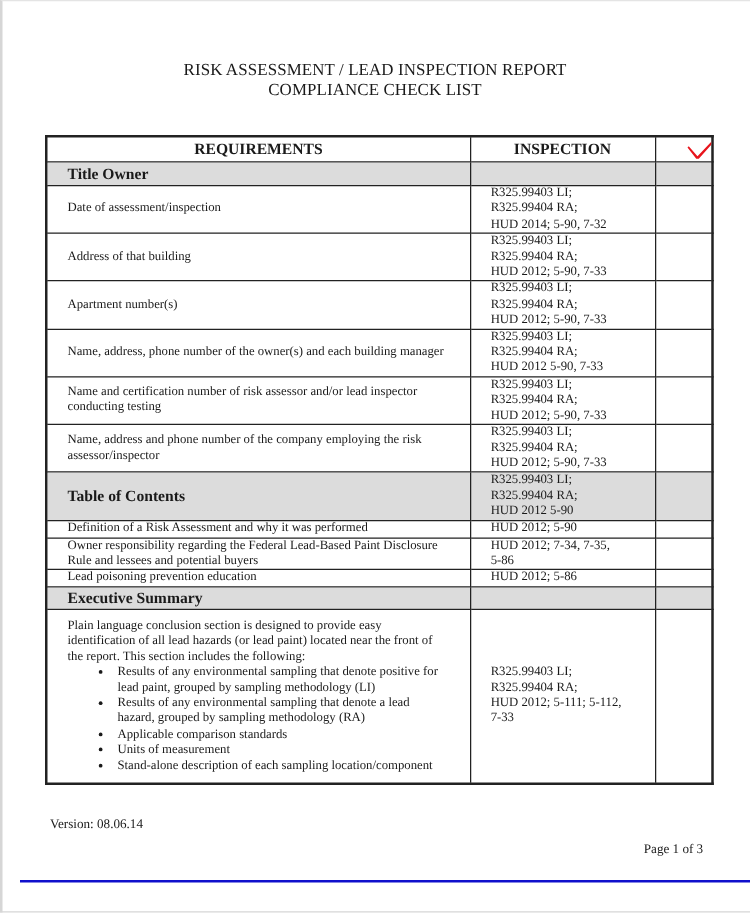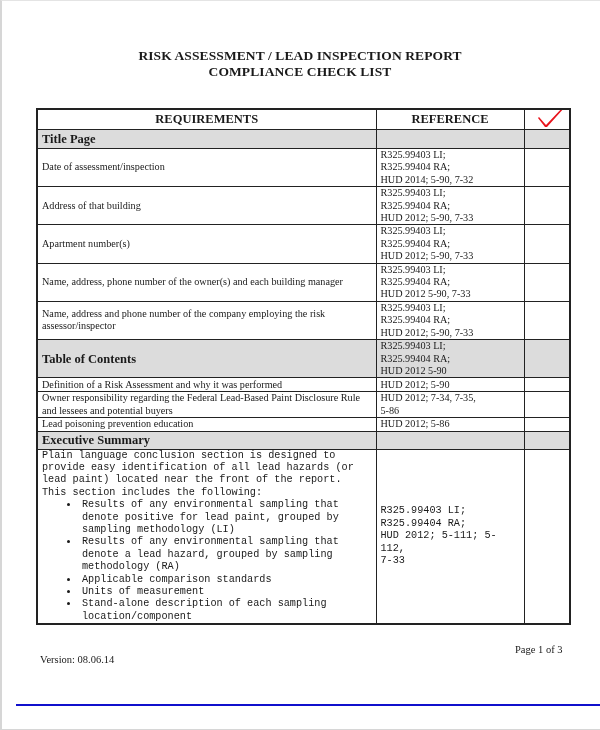--- a/index.html
+++ b/index.html
@@ -6,79 +6,79 @@
   body {
     width: 600px; height: 730px; background: #ffffff; position: relative; overflow: hidden;
     font-family: "Liberation Serif", "DejaVu Serif", serif; color: #1a1a1a;
   }
   .page-frame {
     position: absolute; left: 0; top: 0; width: 598px; height: 728px;
     border-left: 2px solid #d6d6d6; border-top: 1px solid #e4e4e4; border-bottom: 2px solid #d6d6d6;
   }
   .title {
     position: absolute; left: 0; width: 600px; text-align: center;
-    font-weight: bold; font-size: 13.5px; letter-spacing: 0.1px;
+    font-weight: normal; font-size: 13.5px; letter-spacing: 0.1px;
   }
   .t1 { top: 48px; }
   .t2 { top: 64px; }
   table.checklist {
     position: absolute; left: 36px; top: 108px; width: 533px;
     border-collapse: collapse; table-layout: fixed;
     font-size: 10.2px; line-height: 12.4px;
   }
   table.checklist td, table.checklist th {
-    border: 1px solid #222; padding: 0 4px; vertical-align: middle; overflow: hidden;
+    border: 1px solid #222; padding: 0 16px; vertical-align: middle; overflow: hidden;
   }
   table.checklist { border: 2px solid #222; }
   col.c1 { width: 339px; }
   col.c2 { width: 148px; }
   col.c3 { width: 46px; }
   th { font-size: 12.5px; font-weight: bold; height: 19px; text-align: center; }
   tr.section td { background: #dcdcdc; font-weight: bold; font-size: 12.5px; }
   td.ref { padding-left: 22px; }
   .check-mark { position: relative; display: block; height: 19px; }
   .check-mark svg { position: absolute; left: 8px; top: -6px; }
   ul.bullets { margin: 0; padding-left: 37px; }
   ul.bullets li { list-style: disc; padding-left: 3px; }
-  td.top { vertical-align: top; font-family: Liberation Mono, monospace; }
+  td.top { vertical-align: top; }
   .footer-version { position: absolute; left: 40px; top: 654px; font-size: 10.5px; }
-  .footer-page { position: absolute; left: 515px; top: 644px; font-size: 10.5px; }
+  .footer-page { position: absolute; left: 515px; top: 674px; font-size: 10.5px; }
   .blue-rule { position: absolute; left: 16px; top: 704px; width: 584px; height: 2px; background: #1010cc; }
 </style>
 </head>
 <body>
 
 <div class="page-frame"></div>
 
 <div class="title t1">RISK ASSESSMENT / LEAD INSPECTION REPORT</div>
 <div class="title t2">COMPLIANCE CHECK LIST</div>
 
 <table class="checklist">
   <colgroup>
       <col class="c1">
       <col class="c2">
       <col class="c3">
     </colgroup>
   <thead>
     <tr>
       <th>REQUIREMENTS</th>
-      <th>REFERENCE</th>
+      <th>INSPECTION</th>
       <th>
         <span class="check-mark">
           <svg width="30" height="24" viewBox="0 0 30 24">
               <path d="M2 13 L9 21 L27 2 L28 3 L10 23 L8 23 L1 14 Z" fill="#e8141c"></path>
             </svg>
         </span>
       </th>
     </tr>
   </thead>
   <tbody>
 
     <tr class="section" style="height:19px">
-      <td>Title Page</td>
+      <td>Title Owner</td>
       <td></td>
       <td></td>
     </tr>
     <tr style="height:37px">
       <td>Date of assessment/inspection</td>
       <td class="ref">
           <div>R325.99403 LI;</div>
           <div>R325.99404 RA;</div>
           <div>HUD 2014; 5-90, 7-32</div>
         </td>
@@ -101,20 +101,29 @@
           <div>HUD 2012; 5-90, 7-33</div>
         </td>
       <td></td>
     </tr>
     <tr style="height:37px">
       <td>Name, address, phone number of the owner(s) and each building manager</td>
       <td class="ref">
           <div>R325.99403 LI;</div>
           <div>R325.99404 RA;</div>
           <div>HUD 2012 5-90, 7-33</div>
+        </td>
+      <td></td>
+    </tr>
+    <tr style="height:37px">
+      <td>Name and certification number of risk assessor and/or lead inspector conducting testing</td>
+      <td class="ref">
+          <div>R325.99403 LI;</div>
+          <div>R325.99404 RA;</div>
+          <div>HUD 2012; 5-90, 7-33</div>
         </td>
       <td></td>
     </tr>
     <tr style="height:37px">
       <td>Name, address and phone number of the company employing the risk assessor/inspector</td>
       <td class="ref">
           <div>R325.99403 LI;</div>
           <div>R325.99404 RA;</div>
           <div>HUD 2012; 5-90, 7-33</div>
         </td>

